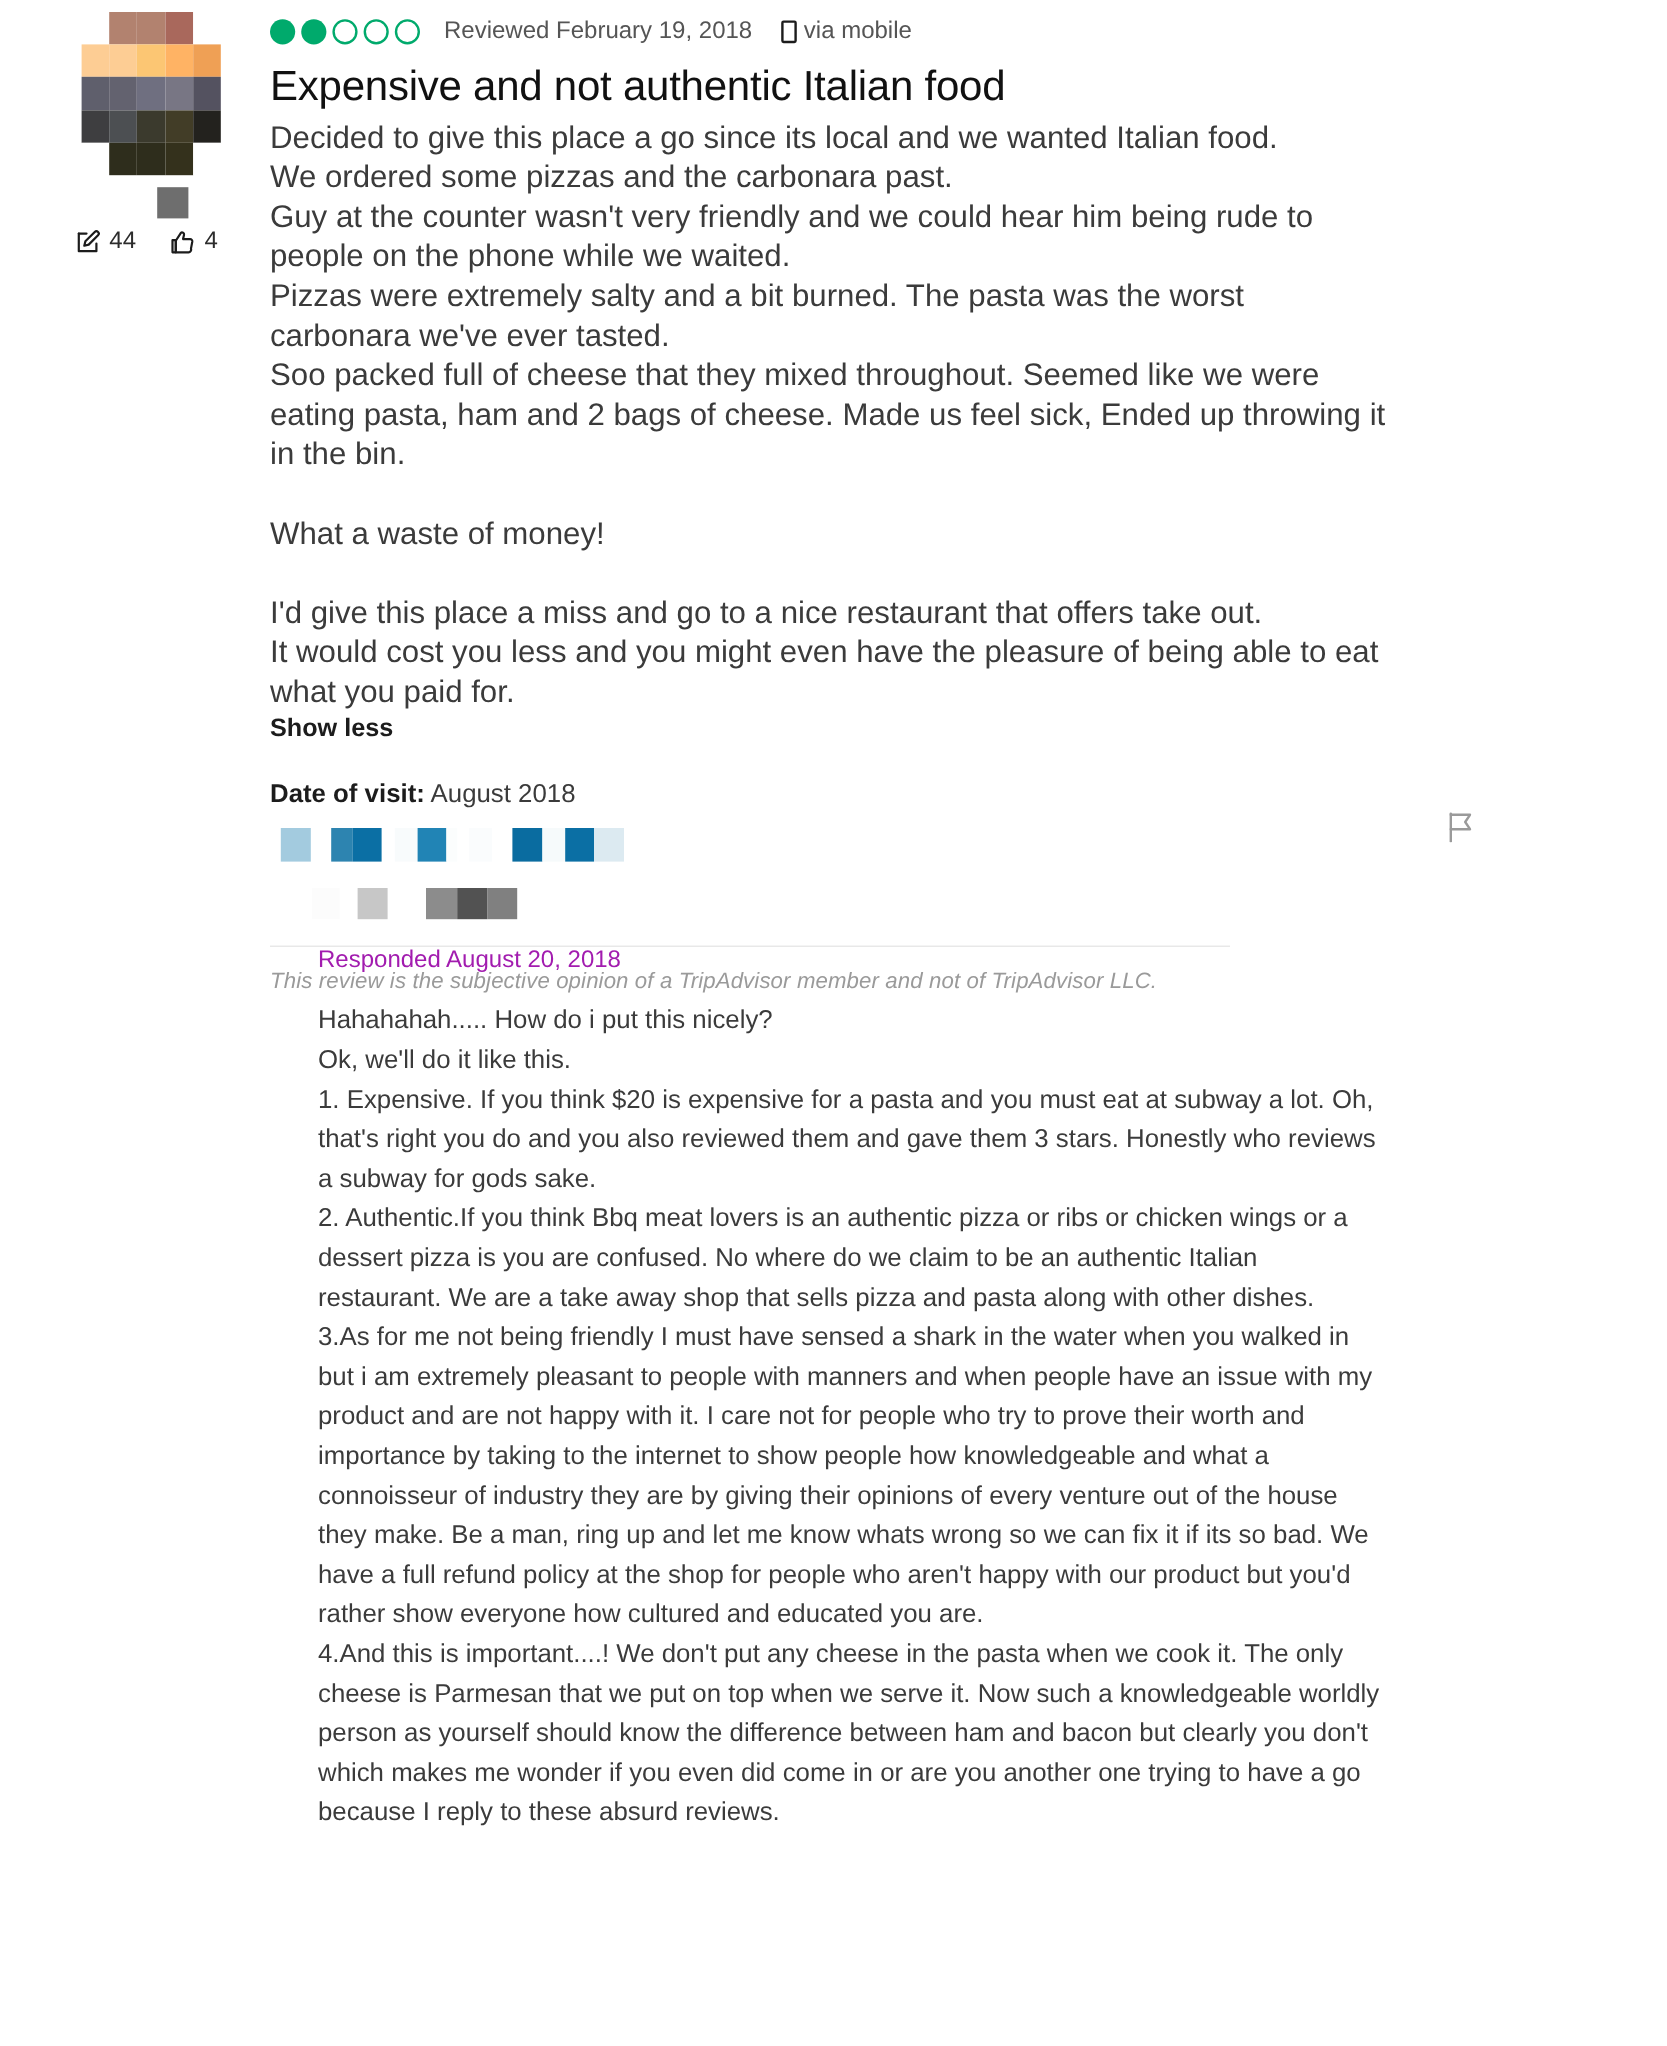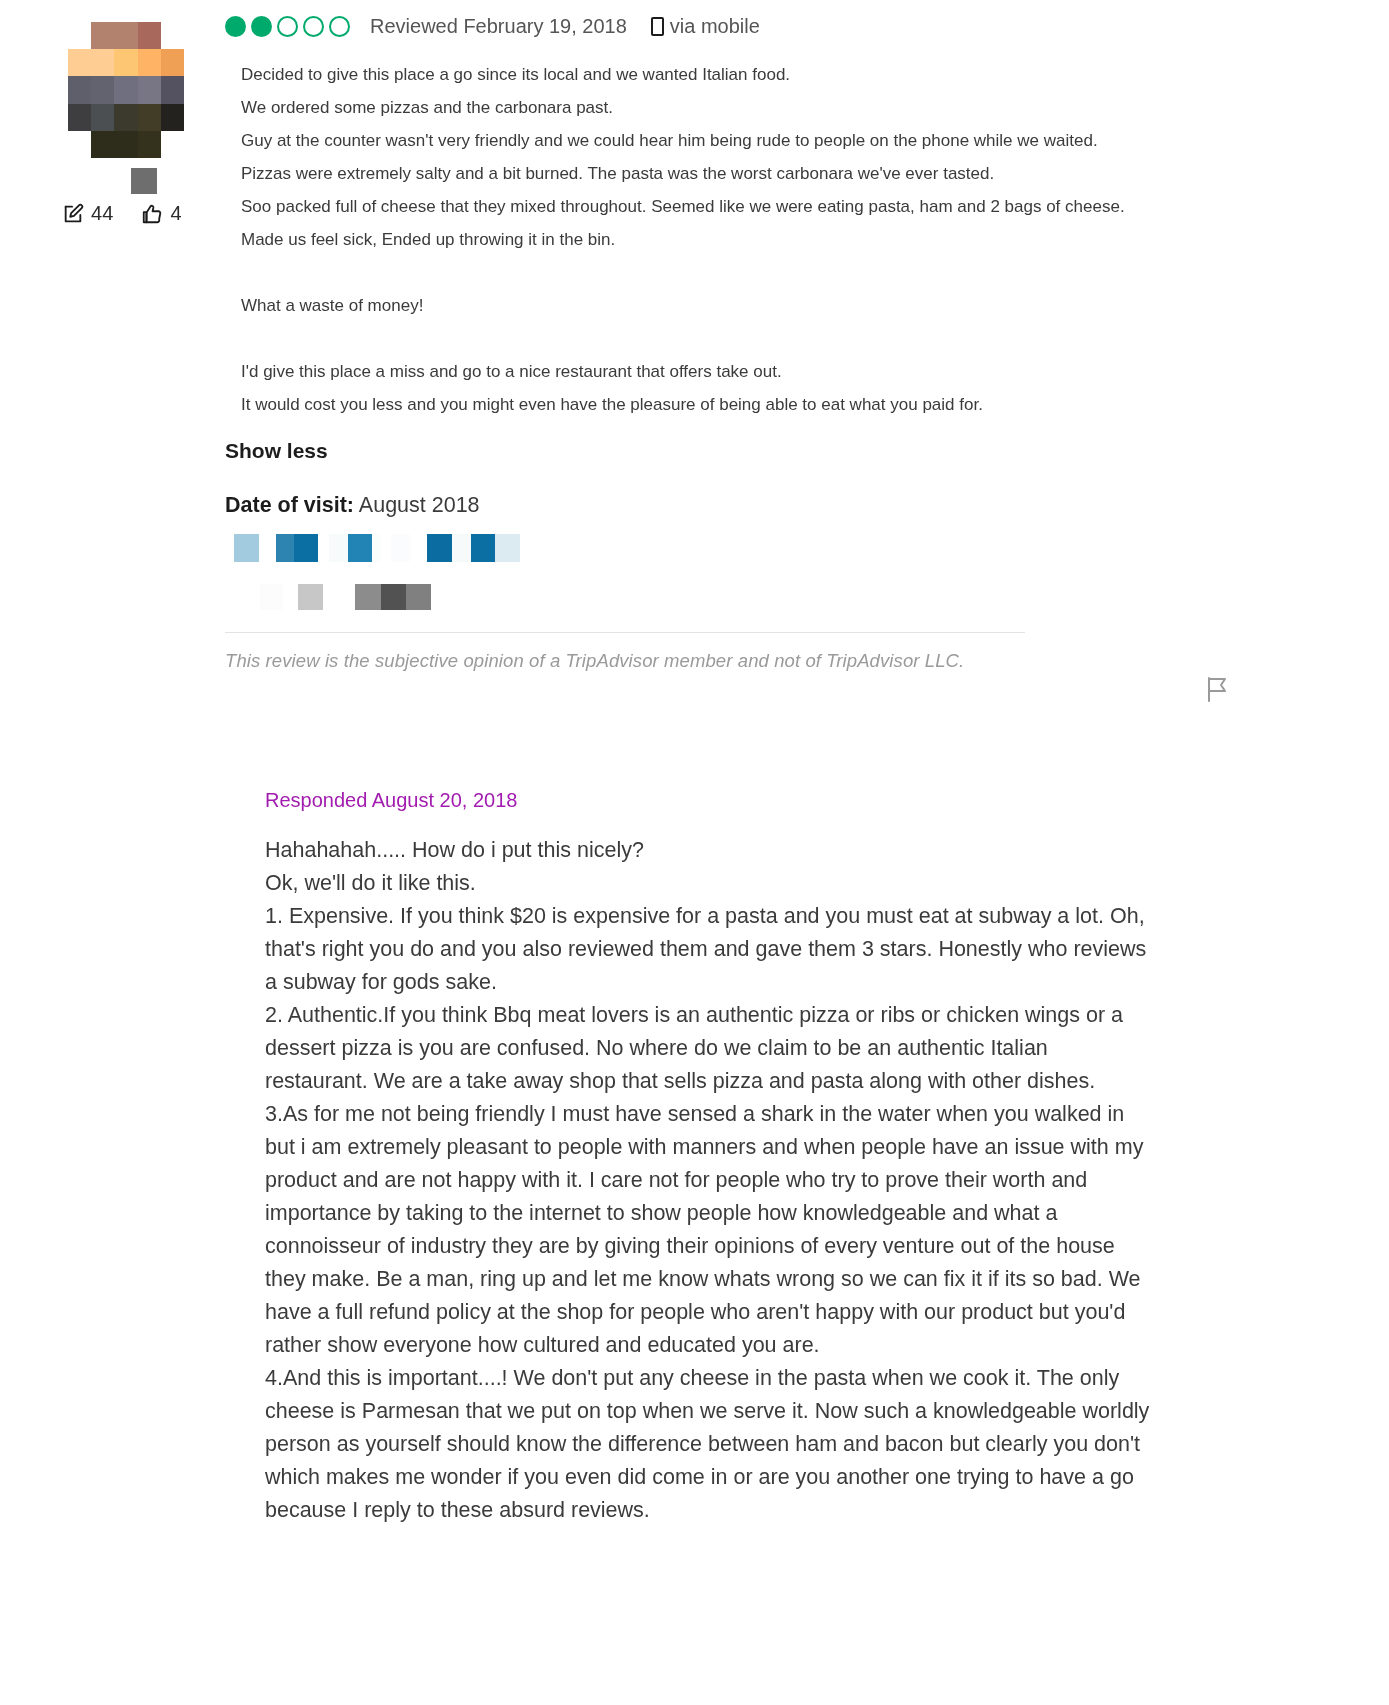--- a/index.html
+++ b/index.html
@@ -20,21 +20,21 @@
     width: 1389px;
     min-height: 1705px;
     box-sizing: border-box;
     padding: 0;
   }
 
   
   .left-rail {
     position: absolute;
     left: 0;
-    top: 12px;
+    top: 0;
     width: 220px;
     height: 240px;
   }
 
   .avatar {
     position: absolute;
     left: 68px;
     top: 10px;
     width: 116px;
     height: 136px;
@@ -123,25 +123,25 @@
   .review-title {
     font-size: 35px;
     line-height: 1.18;
     font-weight: 400;
     color: #111111;
     margin: 9px 0 6px 0;
     letter-spacing: -0.2px;
   }
 
   .review-body {
-    font-size: 17px;
+    font-size: 26px;
     line-height: 33px;
     color: #3b3b3b;
     white-space: pre-wrap;
-    margin: 16px;
+    margin: 0;
     max-width: 930px;
   }
 
   .show-less {
     font-size: 21px;
     font-weight: 700;
     color: #1c1c1c;
     margin-top: 2px;
     display: inline-block;
     cursor: pointer;
@@ -283,20 +283,21 @@
           <span class="bub off"></span>
           <span class="bub off"></span>
         </div>
       <span class="reviewed-date">Reviewed February 19, 2018</span>
       <span class="via-mobile">
         <span class="phone-ico"></span>
         <span>via mobile</span>
       </span>
     </div>
 
+    <h1 class="review-title">Expensive and not authentic Italian food</h1>
 
     <div class="review-body">Decided to give this place a go since its local and we wanted Italian food.
 We ordered some pizzas and the carbonara past.
 Guy at the counter wasn't very friendly and we could hear him being rude to people on the phone while we waited.
 Pizzas were extremely salty and a bit burned. The pasta was the worst carbonara we've ever tasted.
 Soo packed full of cheese that they mixed throughout. Seemed like we were eating pasta, ham and 2 bags of cheese. Made us feel sick, Ended up throwing it in the bin.
 
 What a waste of money!
 
 I'd give this place a miss and go to a nice restaurant that offers take out.

